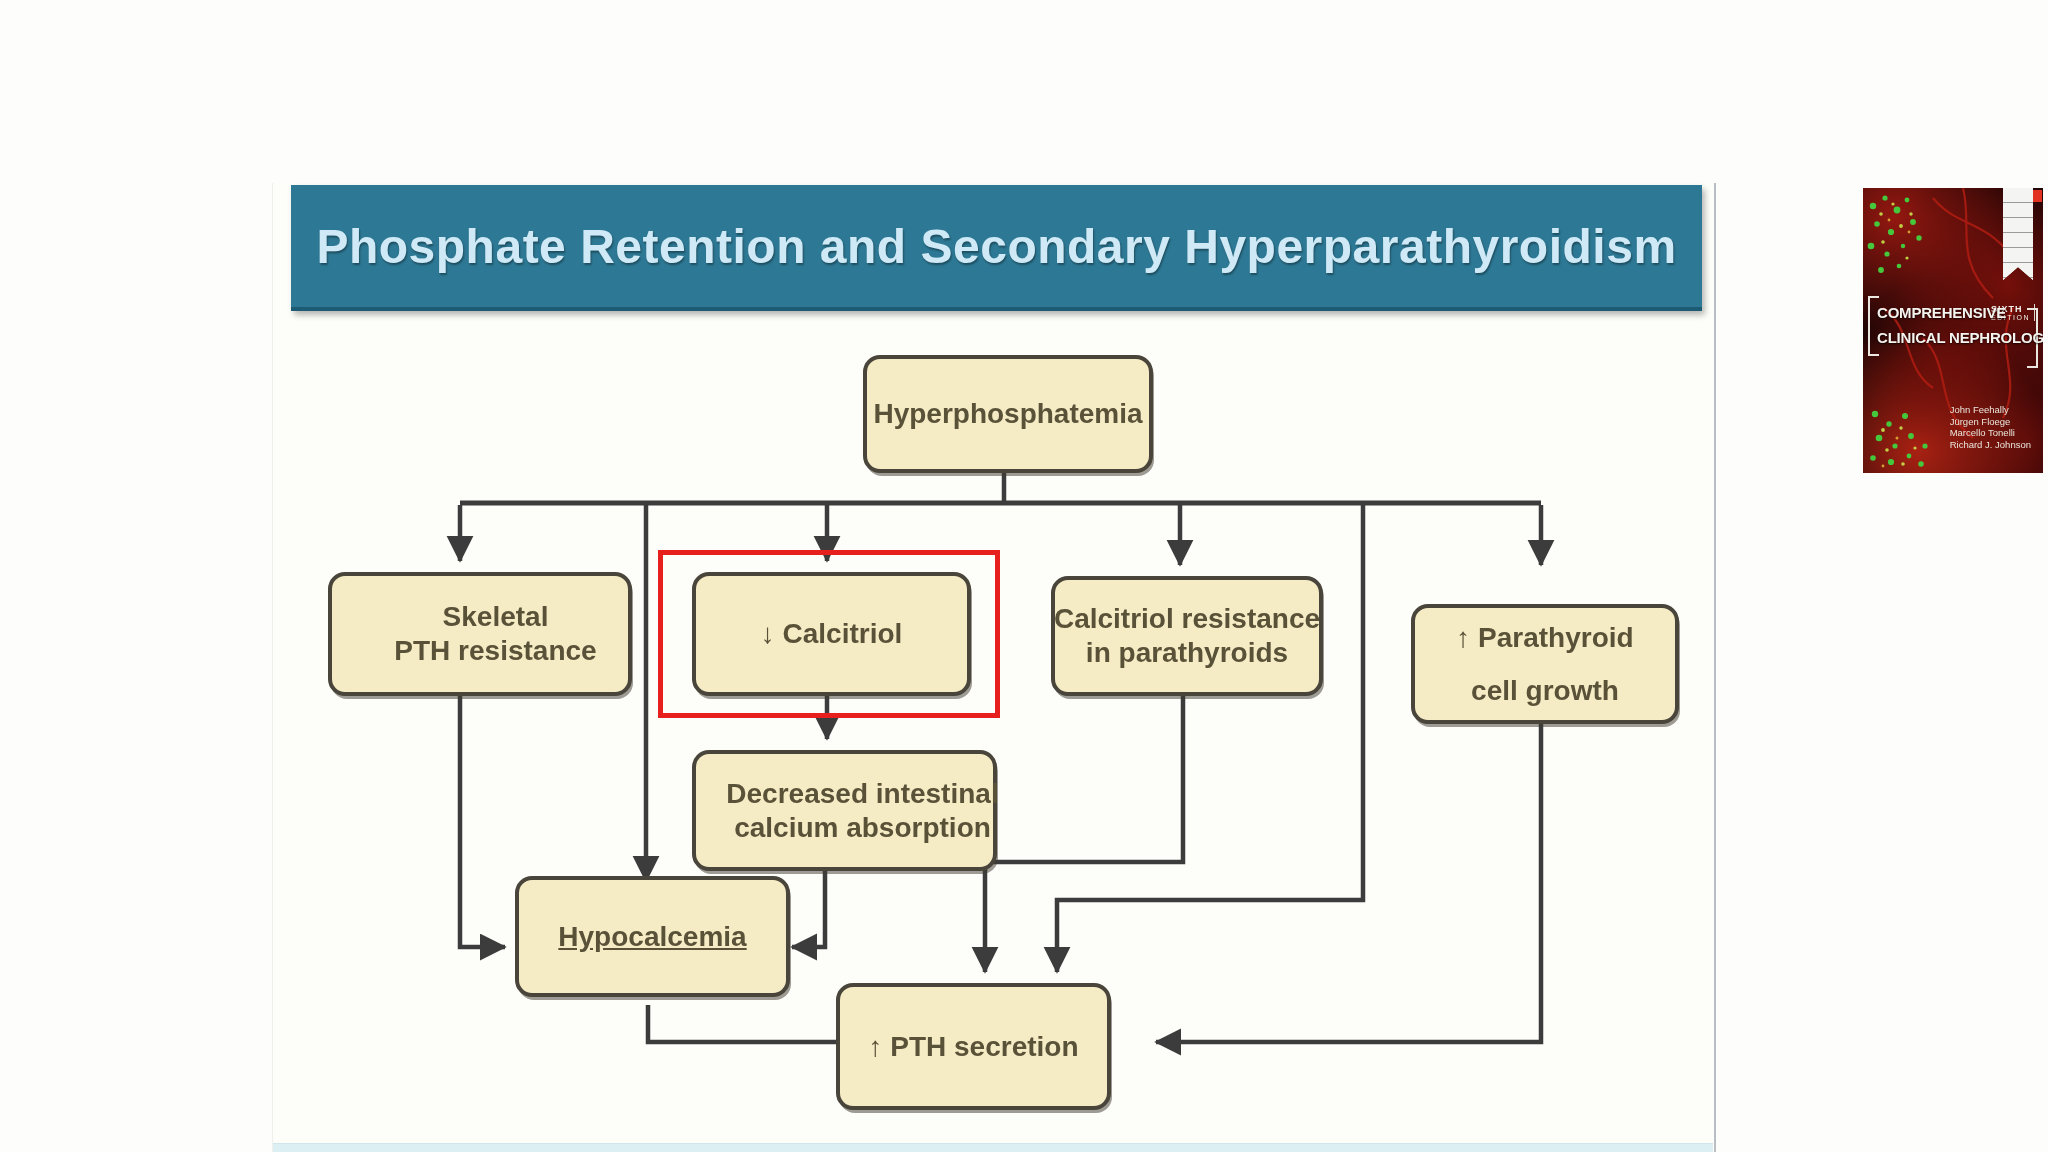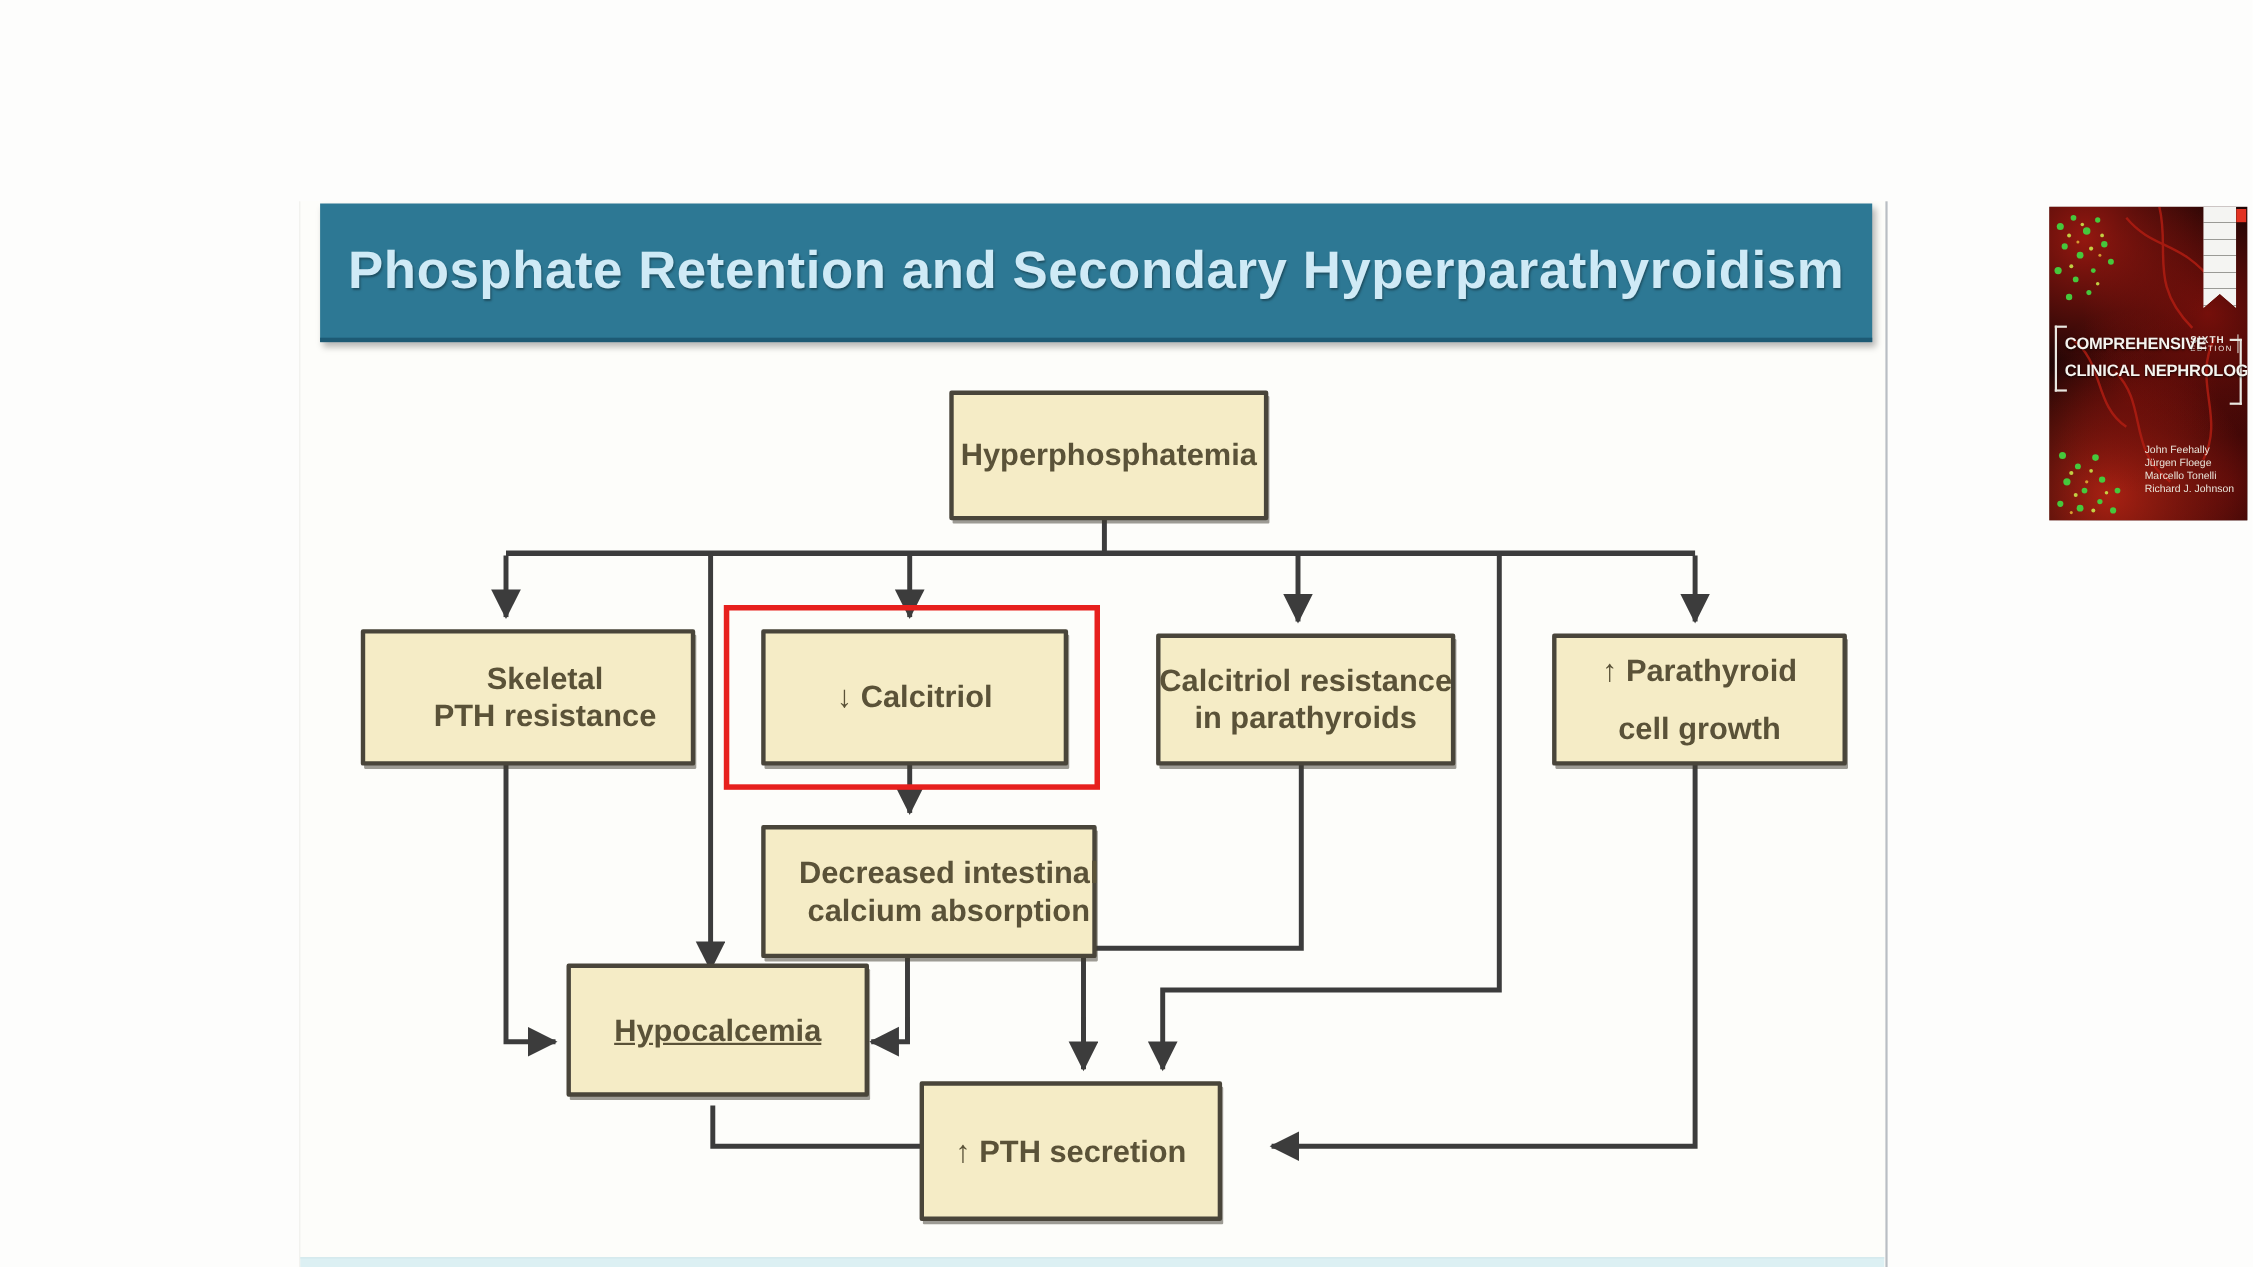--- a/index.html
+++ b/index.html
@@ -20,31 +20,31 @@
   .bottom-strip{position:absolute;left:273px;top:1143px;width:1440px;height:9px;background:#dcf0f3;border-top:1px solid #cfe6ea;}
 
   
   .fig-header{position:absolute;left:291px;top:185px;width:1411px;height:122px;
     background:#2d7894;border-bottom:4px solid #1d5a74;box-shadow:3px 4px 6px rgba(0,0,0,.28);
     display:flex;align-items:center;justify-content:center;}
   .fig-header span{color:#cfeaf6;font-size:48px;font-weight:bold;letter-spacing:.5px;
     text-shadow:1px 2px 2px rgba(0,0,0,.35);white-space:nowrap;}
 
   
-  .node{position:absolute;background:#f5ecc6;border:4px solid #49453a;border-radius:2px;
+  .node{position:absolute;background:#f5ecc6;border:4px solid #49453a;border-radius:17px;
     box-shadow:2px 4px 0 -1px rgba(62,58,46,.5);
     display:flex;flex-direction:column;align-items:center;justify-content:center;
     color:#5a5238;font-weight:bold;font-size:28px;line-height:34px;text-align:center;}
   .node span{white-space:nowrap;}
 
   #n-hyper    {left:863px; top:355px; width:282px; height:110px;}
   #n-skeletal {left:328px; top:572px; width:265px; height:116px;padding-left:31px;}
   #n-calcitriol{left:692px;top:572px; width:271px; height:116px;}
   #n-cresist  {left:1051px;top:576px; width:264px; height:112px;}
-  #n-parath   {left:1411px;top:576px; width:260px; height:112px;gap:19px;}
+  #n-parath   {left:1411px;top:604px; width:260px; height:112px;gap:19px;}
   #n-decreased{left:692px; top:750px; width:261px; height:113px;padding-left:36px;}
   #n-hypo     {left:515px; top:876px; width:267px; height:113px;text-decoration:underline;}
   #n-pth      {left:836px; top:983px; width:267px; height:119px;}
 
   .highlight-rect{position:absolute;left:658px;top:550px;width:332px;height:158px;
     border:5px solid #e7201d;background:transparent;}
 
   
   .wires{position:absolute;left:0;top:0;width:2048px;height:1152px;pointer-events:none;}
 

